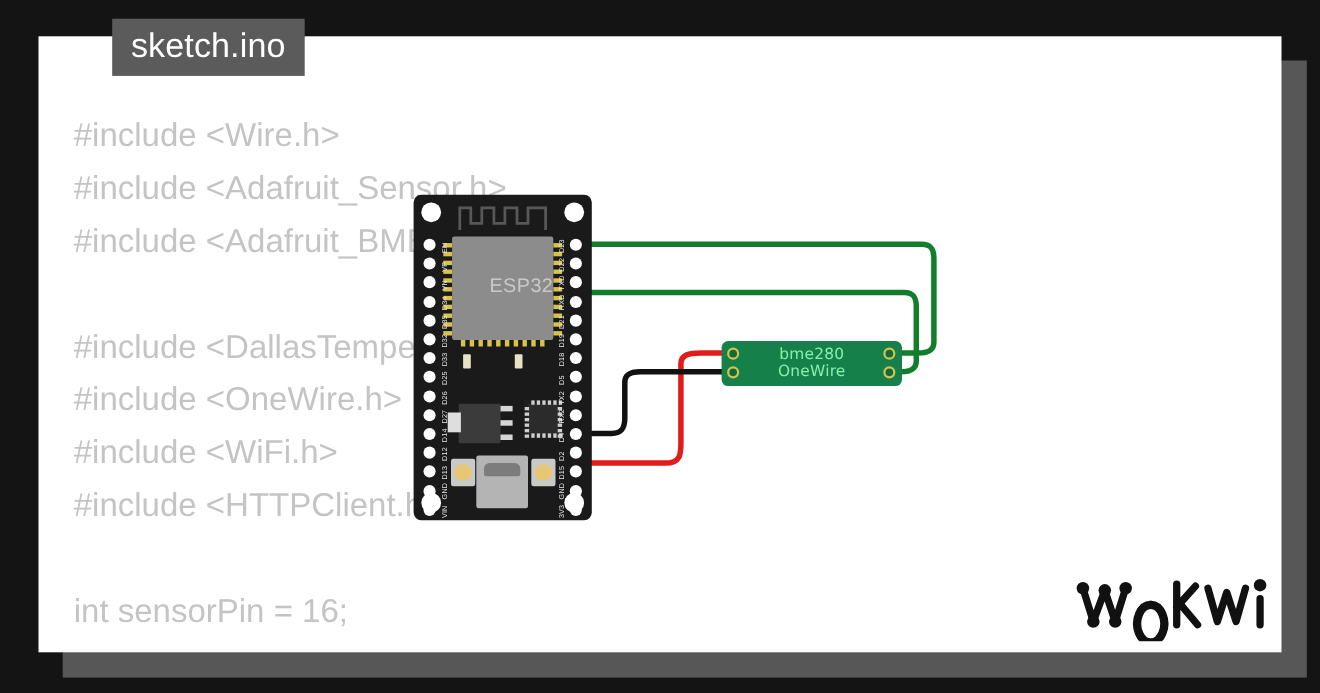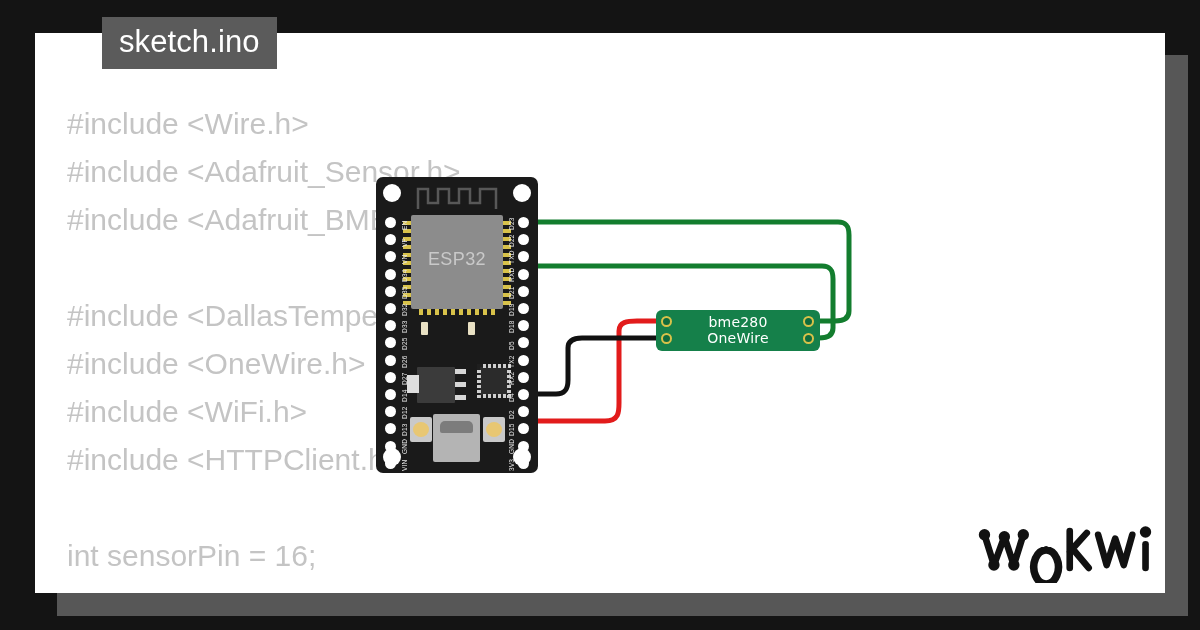--- a/index.html
+++ b/index.html
@@ -92,21 +92,21 @@
   .shield {
     position: absolute;
     left: 35px; top: 38px;
     width: 92px; height: 94px;
     background: #8c8c8c;
     border-radius: 2px;
   }
   .shield-label {
     position: absolute;
     left: 0; right: 0; top: 34px;
-    text-align: center;
+    text-align: right;
     color: #c9c9c9;
     font-size: 18px;
     letter-spacing: 0.4px;
   }
 
   
   .padcol { position: absolute; width: 8px; }
   .padcol .p { width: 8px; height: 4px; background: #d8c24a; margin-bottom: 4px; }
   .padrow { position: absolute; height: 8px; display: flex; }
   .padrow .p { width: 4px; height: 8px; background: #d8c24a; margin-right: 4px; }
@@ -189,21 +189,21 @@
     position: absolute;
     left: 656px; top: 310px;
     width: 164px; height: 41px;
     background: #15804a;
     border-radius: 6px;
   }
   .bme-txt {
     position: absolute;
     left: 0; right: 0; top: 4px;
     text-align: center;
-    color: #ffffff;
+    color: #86efac;
     font-size: 14px;
     line-height: 16px;
     font-family: "DejaVu Sans", sans-serif;
     letter-spacing: 0.2px;
   }
   .bme-pad {
     position: absolute;
     width: 11px; height: 11px;
     border-radius: 50%;
     background: #0f6b3d;

